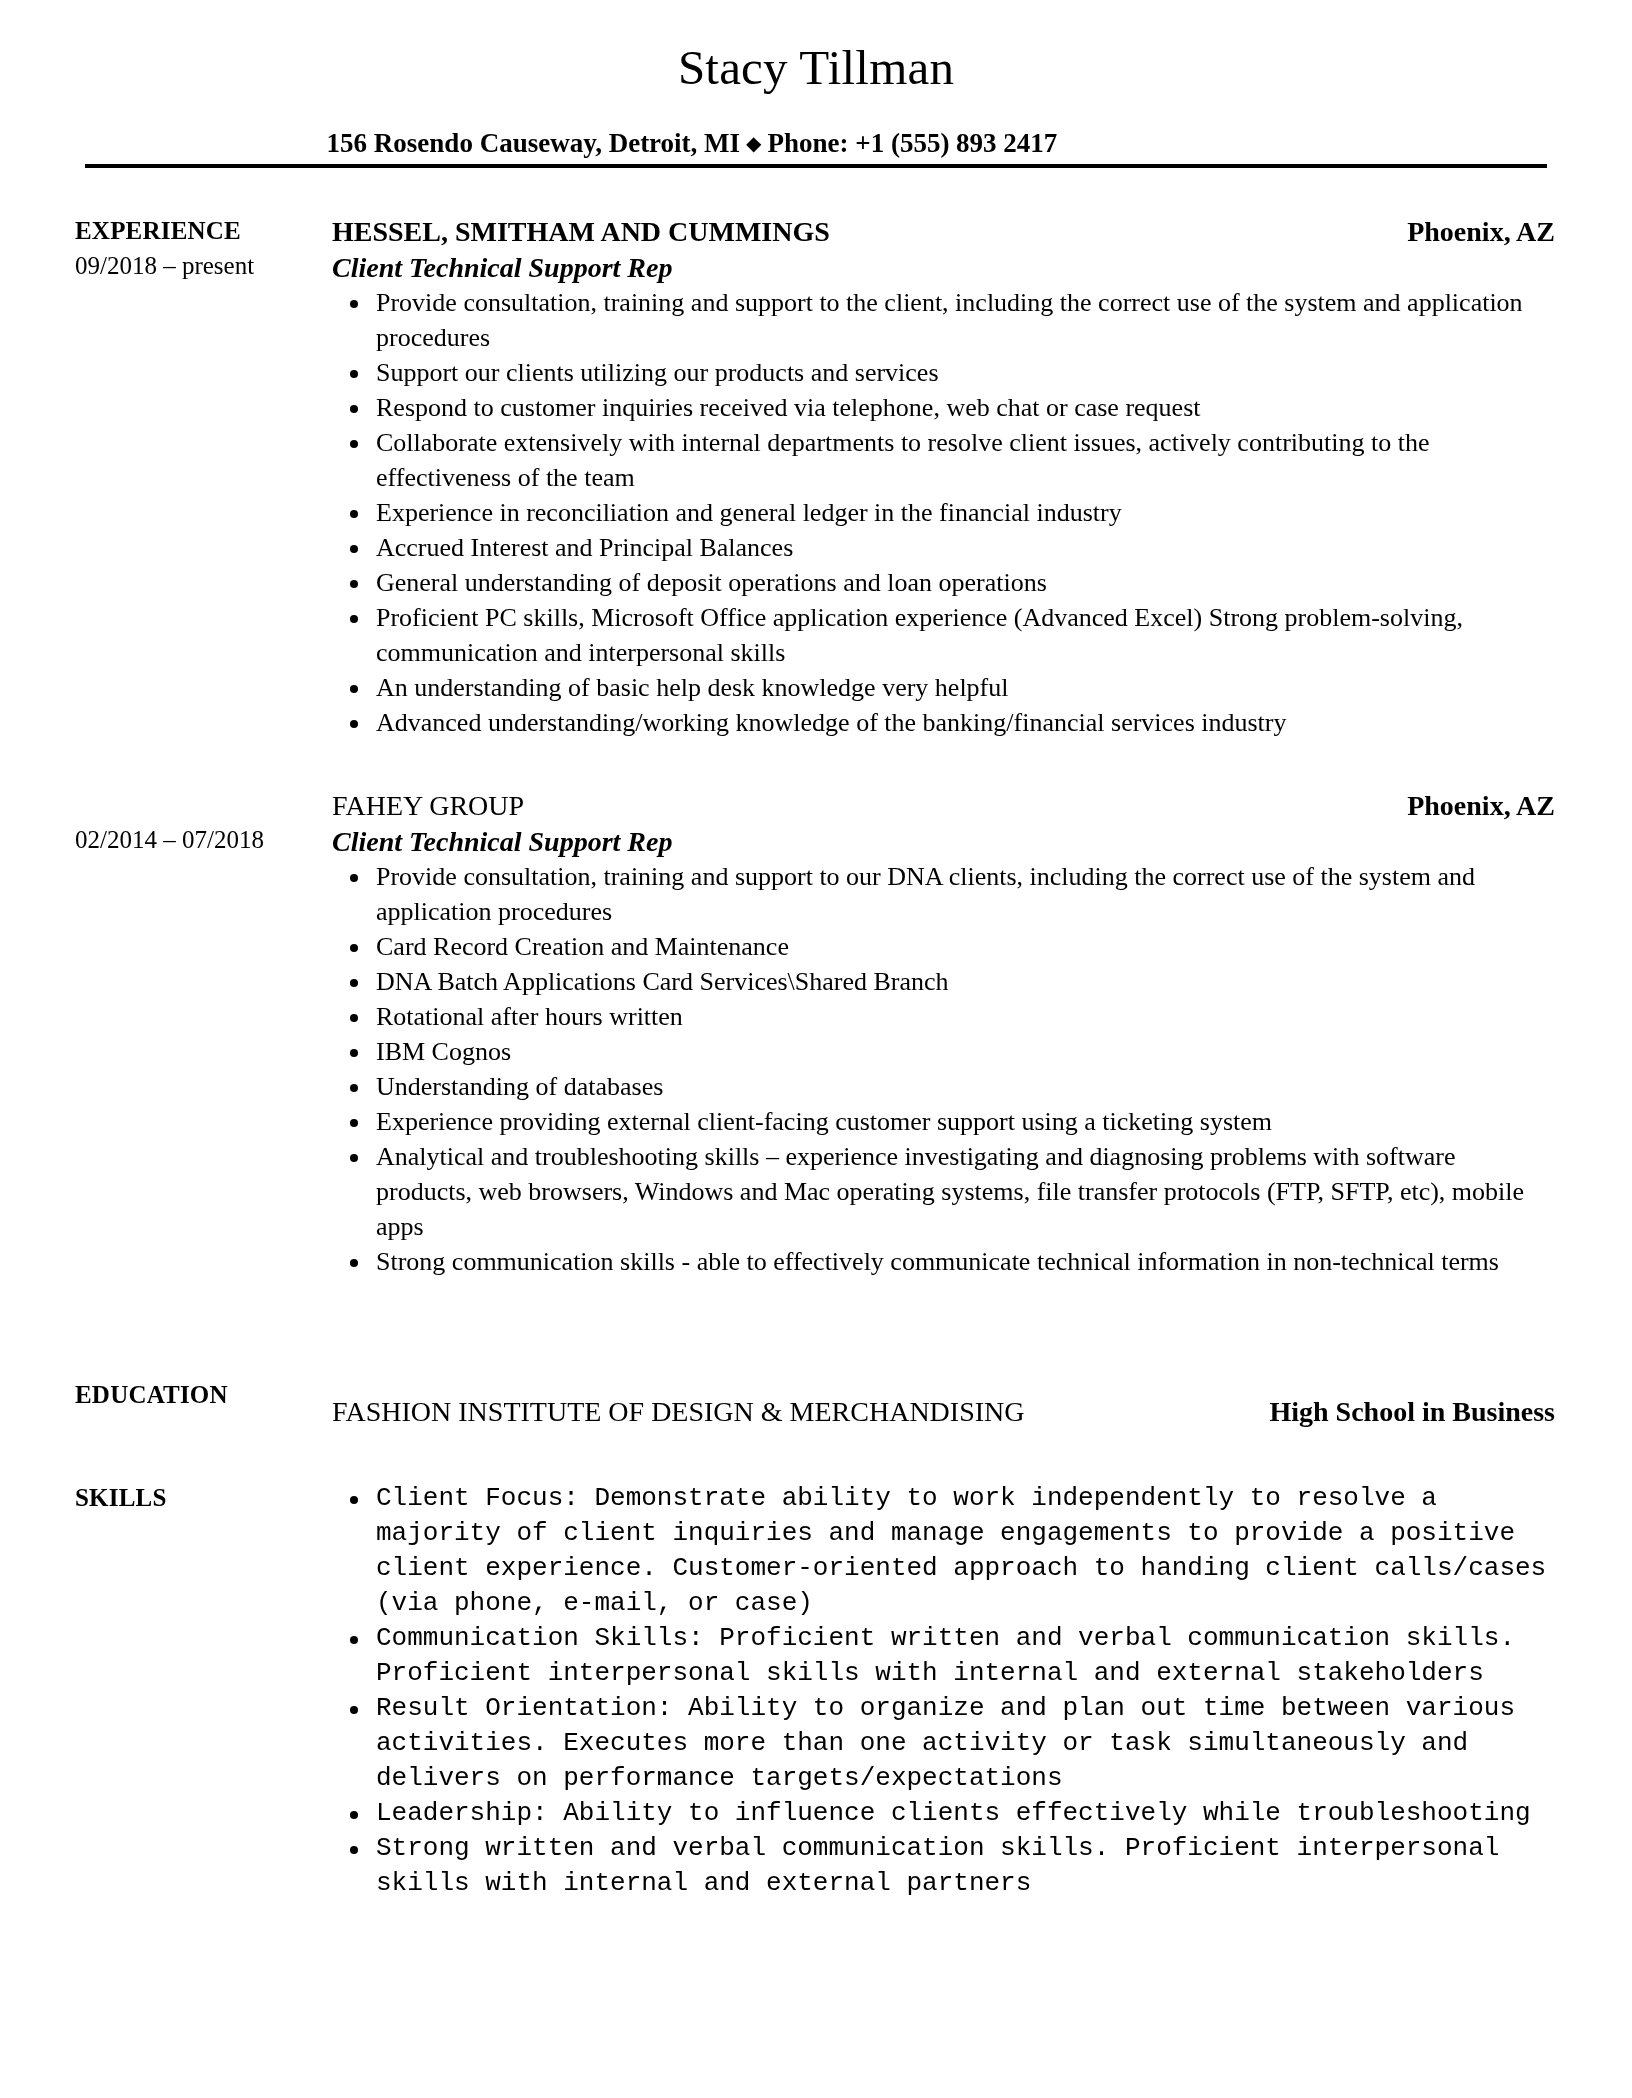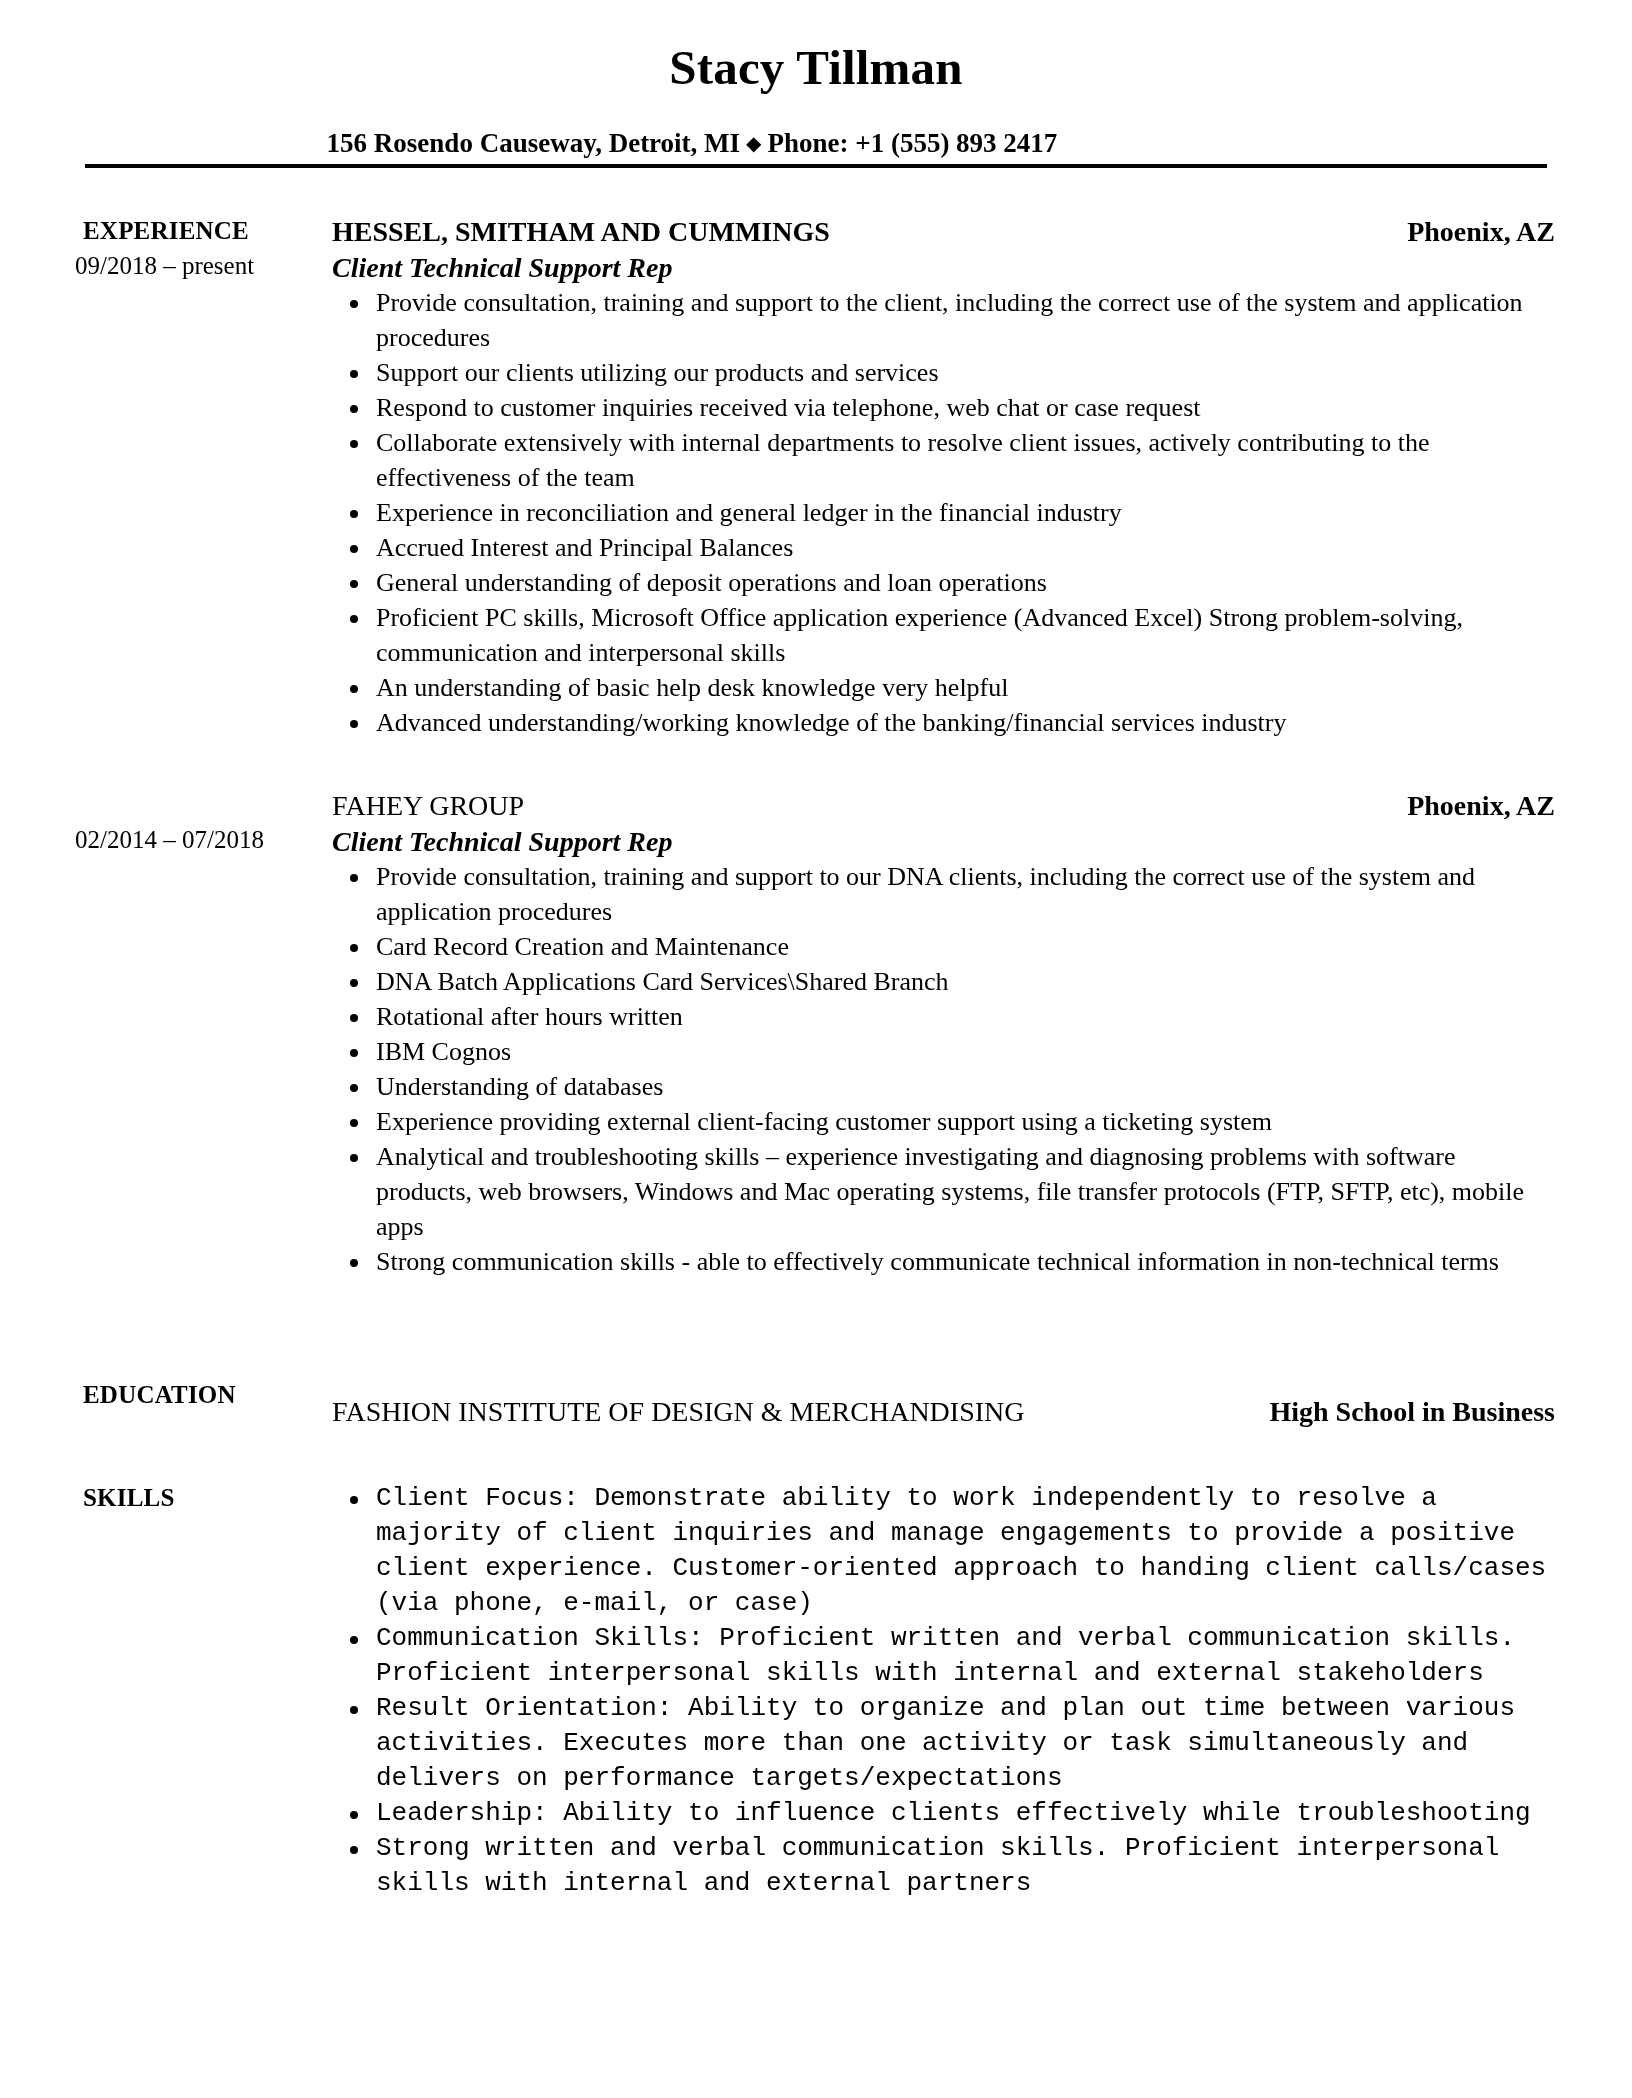--- a/index.html
+++ b/index.html
@@ -15,21 +15,21 @@
       color: #000000;
       overflow: hidden;
     }
     .name {
       position: absolute;
       top: 38px;
       left: 0;
       width: 1632px;
       text-align: center;
       font-size: 49px;
-      font-weight: bold;
+      font-weight: normal;
       line-height: 60px;
       letter-spacing: 0.2px;
     }
     .contact {
       position: absolute;
       top: 126px;
       left: 0;
       width: 1384px;
       text-align: center;
       font-size: 27px;
@@ -50,21 +50,21 @@
       height: 4px;
       background: #000000;
     }
     .section {
       position: absolute;
       left: 0;
       width: 1632px;
     }
     .section-label {
       position: absolute;
-      left: 83px;
+      left: 75px;
       font-size: 25px;
       font-weight: bold;
       line-height: 34px;
       letter-spacing: 0.2px;
     }
     .dates {
       position: absolute;
       left: 75px;
       font-size: 25px;
       line-height: 34px;

